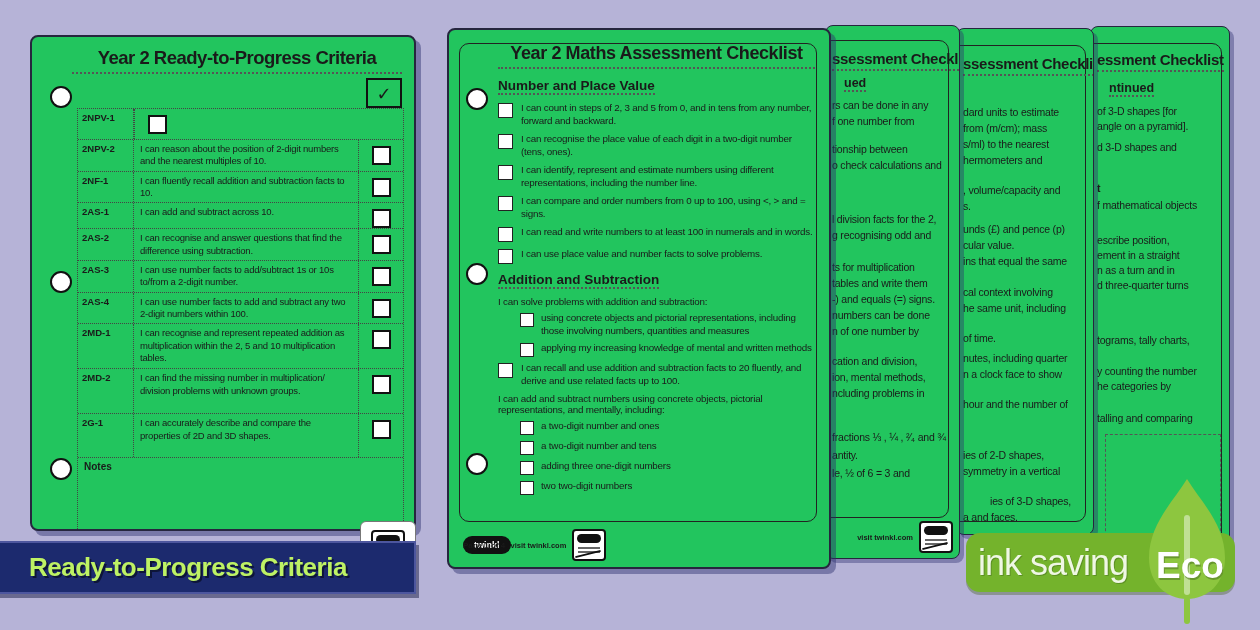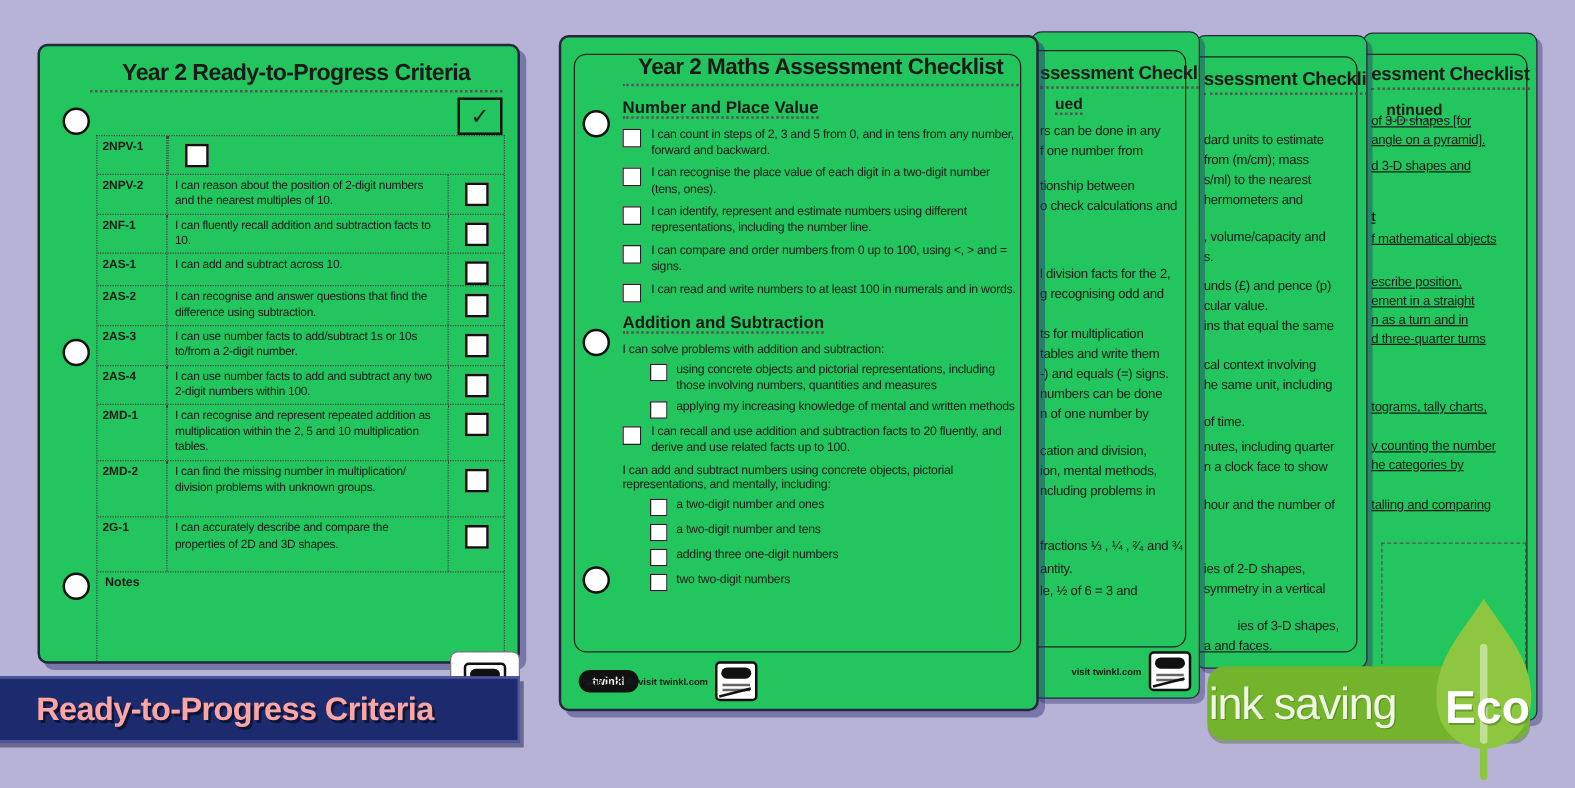--- a/index.html
+++ b/index.html
@@ -58,41 +58,41 @@
   .stamp{width:30px;height:28px;background:#fff;border:2px solid #111;border-radius:4px;position:relative;flex:0 0 30px;}
   .stamp .blob{position:absolute;top:3px;left:3px;right:3px;height:9px;background:#111;border-radius:5px;}
   .stamp .l1{position:absolute;left:4px;right:4px;top:16px;height:1.5px;background:#666;}
   .stamp .l2{position:absolute;left:4px;right:4px;top:20px;height:1.5px;background:#666;}
   .stamp .pen{position:absolute;width:26px;height:2px;background:#111;bottom:4px;left:1px;transform:rotate(-14deg);}
 
   
   .rtp-banner{position:absolute;left:-3px;top:541px;width:385px;height:49px;background:#1c2a6e;
               border:2px solid #4d569e;box-shadow:3px 4px 0 rgba(28,32,72,.5);
               display:flex;align-items:center;padding-left:30px;z-index:6;}
-  .rtp-banner span{color:#fca5a5;font-size:26px;font-weight:bold;letter-spacing:-0.5px;white-space:nowrap;
+  .rtp-banner span{color:#bef264;font-size:26px;font-weight:bold;letter-spacing:-0.5px;white-space:nowrap;
                    text-shadow:2px 2px 0 #0d1538;}
   .sticker{position:absolute;left:360px;top:521px;width:54px;height:48px;background:#fff;
            border:1px solid #777;border-radius:6px;z-index:5;display:flex;align-items:center;justify-content:center;}
   .eco-banner{position:absolute;left:966px;top:533px;width:257px;height:59px;background:#74b32c;
               border-radius:14px;box-shadow:0 3px 0 rgba(60,90,20,.35);z-index:6;
-              display:flex;align-items:center;padding-left:1px;}
+              display:flex;align-items:center;padding-left:12px;}
   .eco-banner .ink{color:#eff7e4;font-size:36px;letter-spacing:-1px;white-space:nowrap;
                    text-shadow:1px 1px 0 rgba(70,110,30,.5);}
   .leaf{position:absolute;left:1144px;top:479px;width:86px;height:146px;z-index:7;}
   .eco-word{position:absolute;left:1148px;top:545px;width:84px;text-align:center;z-index:8;
             color:#fff;font-size:37px;font-weight:bold;text-shadow:1px 2px 0 rgba(80,120,35,.6);}
 </style>
 </head>
 <body>
 
 <div class="sheet back bl15" style="left:1090px;top:26px;width:138px;height:549px;z-index:1;">
   <div class="innerbox" style="left:-80px;top:16px;right:7px;bottom:15px;"></div>
   <div class="bl-h" style="top:24px;">essment Checklist</div>
   <div class="bl-sh" style="top:54px;">ntinued</div>
-  <div class="bl-lines" style="top:63px;text-decoration:underline;">
+  <div class="bl-lines" style="top:77px;">
     <div class="bl">of 3-D shapes [for</div>
     <div class="bl">angle on a pyramid].</div>
     <div class="bl" style="margin-top:6px;">d 3-D shapes and</div>
     <div class="bl" style="margin-top:26px;font-weight:bold;">t</div>
     <div class="bl" style="margin-top:2px;">f mathematical objects</div>
     <div class="bl" style="margin-top:20px;">escribe position,</div>
     <div class="bl">ement in a straight</div>
     <div class="bl">n as a turn and in</div>
     <div class="bl">d three-quarter turns</div>
     <div class="bl" style="margin-top:40px;">tograms, tally charts,</div>
@@ -186,20 +186,24 @@
         <span>I can identify, represent and estimate numbers using different representations, including the number line.</span>
       </div>
     <div class="c-item">
         <span class="cb2"></span>
         <span>I can compare and order numbers from 0 up to 100, using &lt;, &gt; and = signs.</span>
       </div>
     <div class="c-item">
         <span class="cb2"></span>
         <span>I can read and write numbers to at least 100 in numerals and in words.</span>
       </div>
+    <div class="c-item">
+        <span class="cb2"></span>
+        <span>I can use place value and number facts to solve problems.</span>
+      </div>
 
     <div><span class="c-head">Addition and Subtraction</span></div>
     <div class="c-intro">I can solve problems with addition and subtraction:</div>
     <div class="c-sub">
         <span class="cb2"></span>
         <span>using concrete objects and pictorial representations, including those involving numbers, quantities and measures</span>
       </div>
     <div class="c-sub">
         <span class="cb2"></span>
         <span>applying my increasing knowledge of mental and written methods</span>

